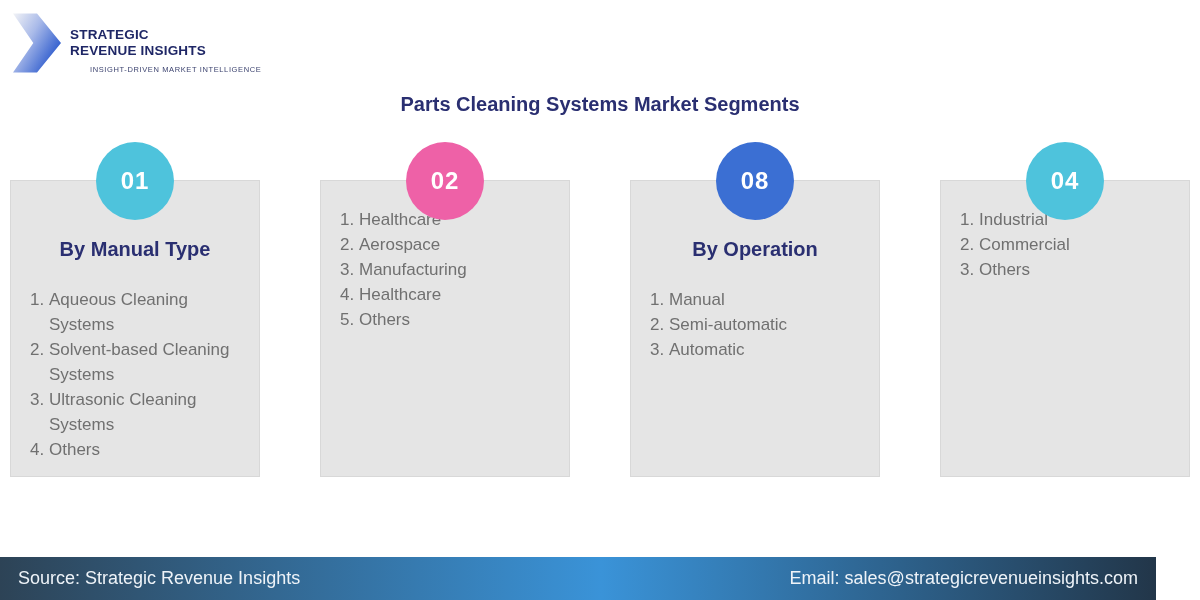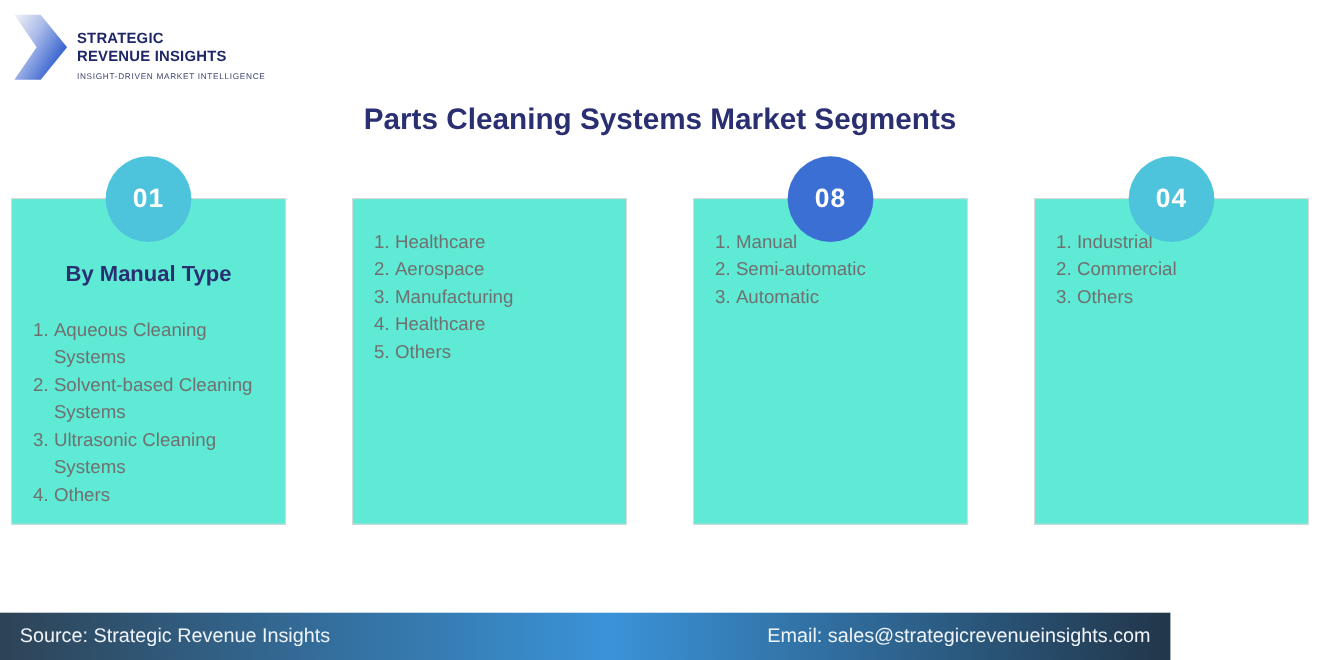--- a/index.html
+++ b/index.html
@@ -26,45 +26,46 @@
     line-height: 15.5px;
     color: #1f2766;
     letter-spacing: 0.2px;
   }
   .logo-tagline {
     margin-top: 7px;
     font-size: 7.5px;
     letter-spacing: 0.62px;
     color: #3d4470;
     white-space: nowrap;
+    margin-left: 20px;
   }
 
   
   .page-title {
     position: absolute;
     top: 93px; left: 0;
     width: 100%;
     text-align: center;
-    font-size: 27px;
+    font-size: 20px;
     font-weight: bold;
     color: #2a2f71;
   }
 
   
   .cards {
     position: absolute;
     top: 180px; left: 10px;
     width: 1180px; height: 297px;
     display: flex;
     gap: 60px;
   }
   .card {
     position: relative;
     flex: 1 1 0;
-    background: #5eead4;
+    background: #e5e5e5;
     border: 1px solid #d8d8d8;
   }
   .badge {
     position: absolute;
     top: -39px; left: 50%;
     transform: translateX(-50%);
     width: 78px; height: 78px;
     border-radius: 50%;
     display: flex;
     align-items: center;
@@ -87,21 +88,21 @@
     list-style: decimal outside;
     color: #707070;
     font-size: 17px;
     line-height: 25px;
   }
 
   
   .footer {
     position: absolute;
     left: 0; bottom: 0;
-    width: 1064px; height: 43px;
+    width: 1156px; height: 43px;
     background: linear-gradient(90deg, #2d4356 0%, #3a93d8 52%, #223649 100%);
     display: flex;
     align-items: center;
     justify-content: space-between;
     padding: 2px 18px;
     color: #eef3f8;
     font-size: 18px;
   }
 </style>
 </head>
@@ -134,31 +135,33 @@
     <h2 class="card-heading">By Manual Type</h2>
     <ol class="card-list">
         <li>Aqueous Cleaning Systems</li>
         <li>Solvent-based Cleaning Systems</li>
         <li>Ultrasonic Cleaning Systems</li>
         <li>Others</li>
       </ol>
   </div>
 
   <div class="card">
+    <div class="badge" style="background: rgb(238, 97, 167);">02</div>
     <ol class="card-list">
         <li>Healthcare</li>
         <li>Aerospace</li>
         <li>Manufacturing</li>
         <li>Healthcare</li>
         <li>Others</li>
       </ol>
   </div>
 
   <div class="card">
     <div class="badge" style="background: rgb(59, 111, 211);">08</div>
+    <h2 class="card-heading">By Operation</h2>
     <ol class="card-list">
         <li>Manual</li>
         <li>Semi-automatic</li>
         <li>Automatic</li>
       </ol>
   </div>
 
   <div class="card">
     <div class="badge" style="background: rgb(78, 195, 220);">04</div>
     <ol class="card-list">

